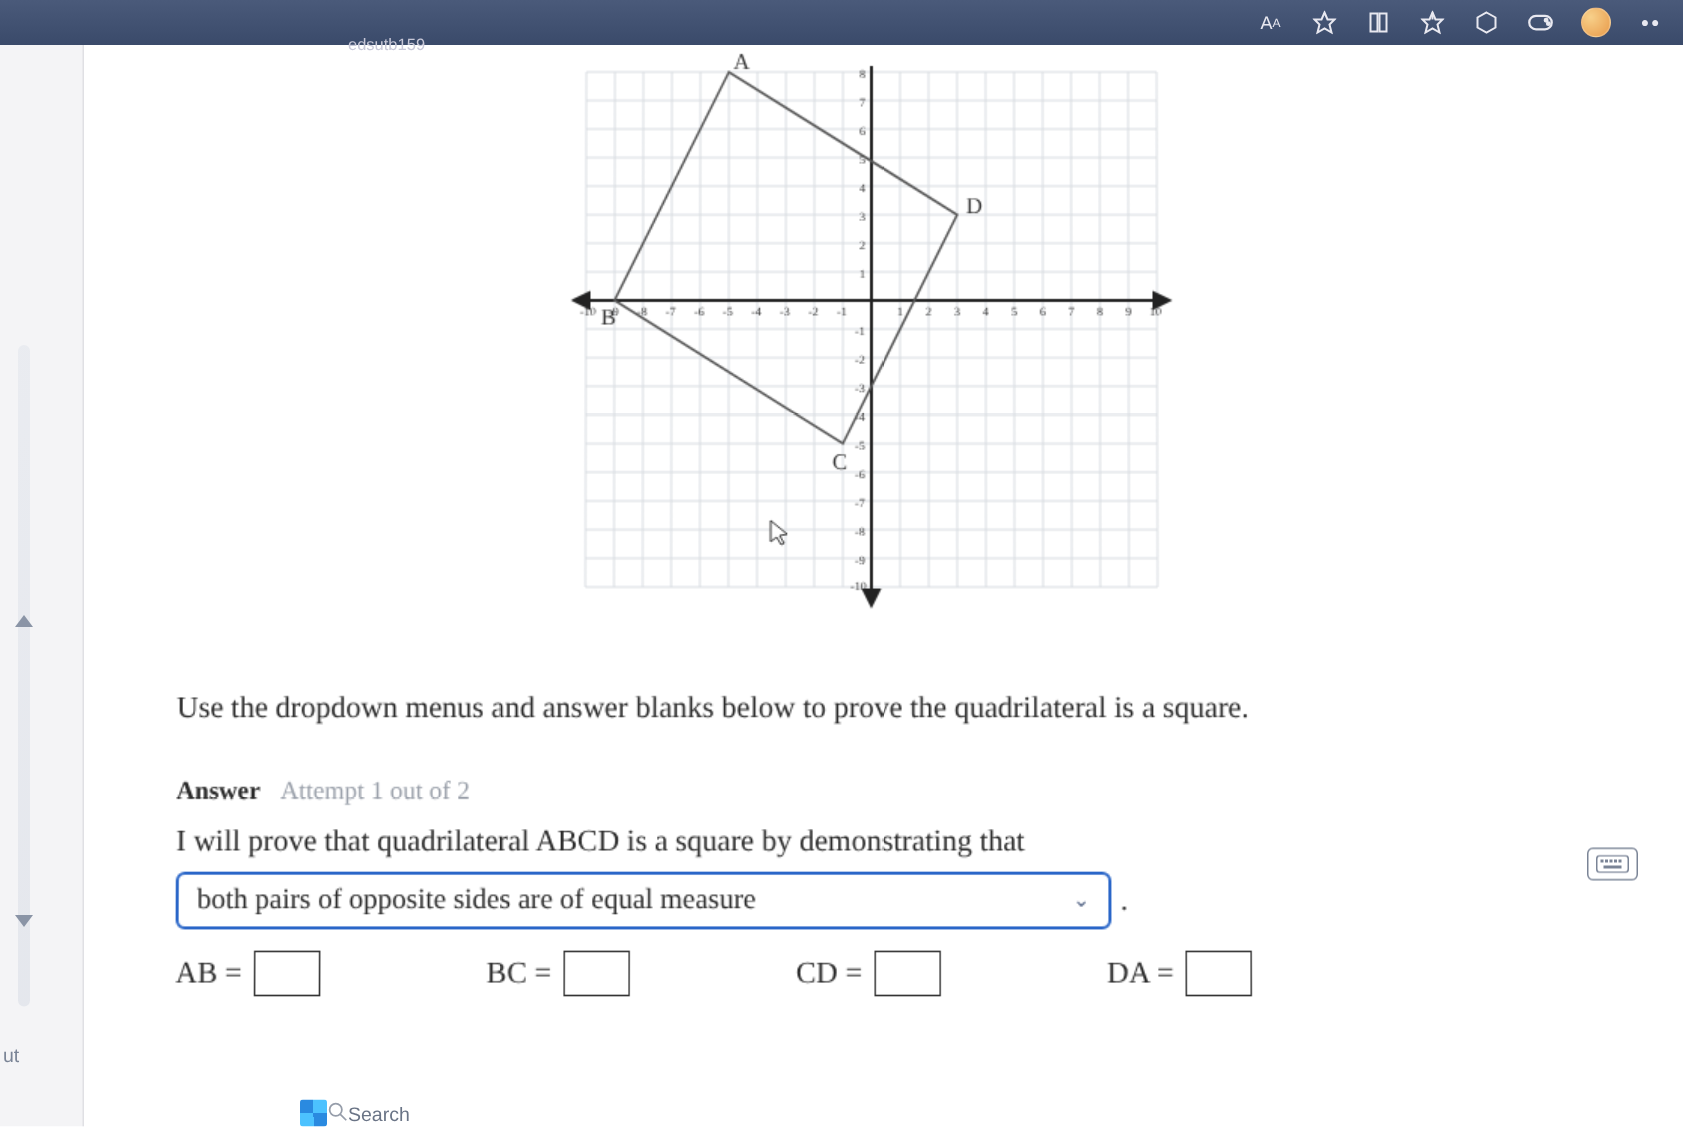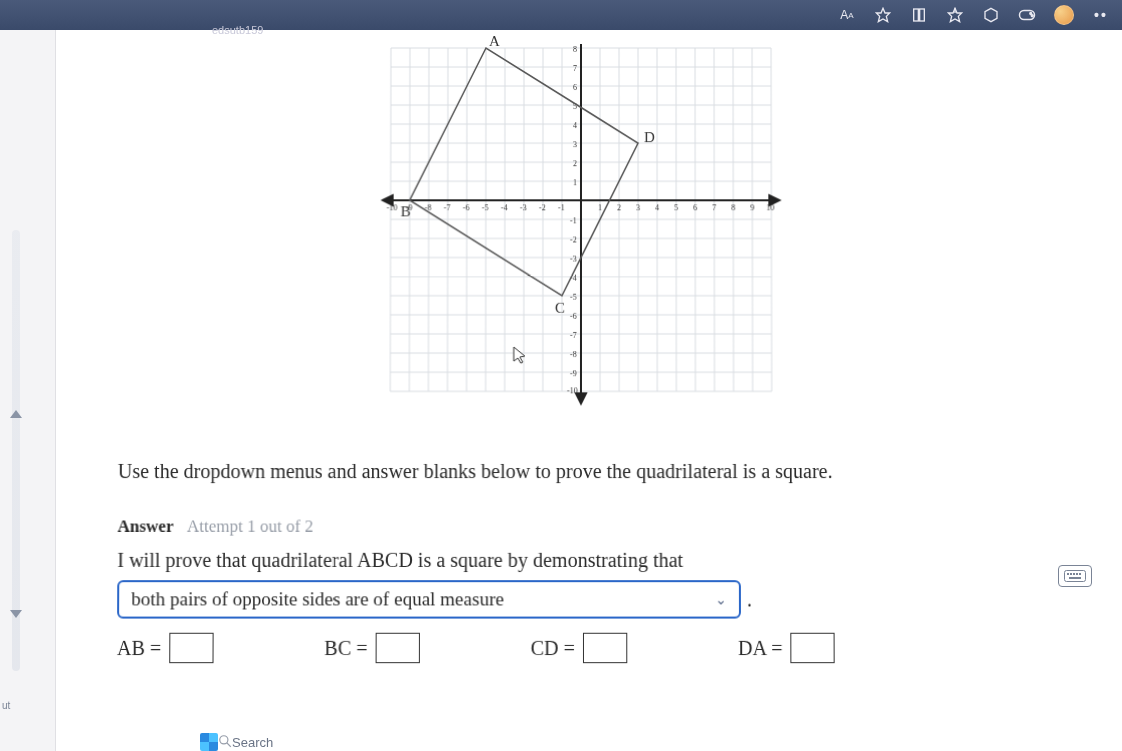--- a/index.html
+++ b/index.html
@@ -22,21 +22,21 @@
     background: linear-gradient(180deg, #4a5a7a 0%, #3a4a6a 100%);
     display: flex;
     justify-content: flex-end;
     align-items: center;
     gap: 18px;
     padding: 0 12px;
     color: #e8e8f0;
   }
   .browser-toolbar .url-fragment {
     position: absolute;
-    left: 212px;
+    left: 232px;
     color: #c8c8d8;
     font-family: sans-serif;
     font-size: 11px;
     margin-top: 30px;
   }
   .browser-toolbar .icn {
     width: 18px;
     height: 18px;
     display: flex;
     align-items: center;
@@ -83,21 +83,21 @@
     border-left: 6px solid transparent;
     border-right: 6px solid transparent;
   }
   .left-rail .tri-up { top: 380px; border-bottom: 8px solid #8a94a6; }
   .left-rail .tri-down { top: 580px; border-top: 8px solid #8a94a6; }
   .left-rail .badge {
     position: absolute;
     left: 2px;
     bottom: 40px;
     font-family: sans-serif;
-    font-size: 10px;
+    font-size: 13px;
     color: #7a8496;
   }
 
   .content {
     position: absolute;
     left: 80px;
     top: 20px;
     right: 30px;
     bottom: 0;
     padding-top: 10px;

